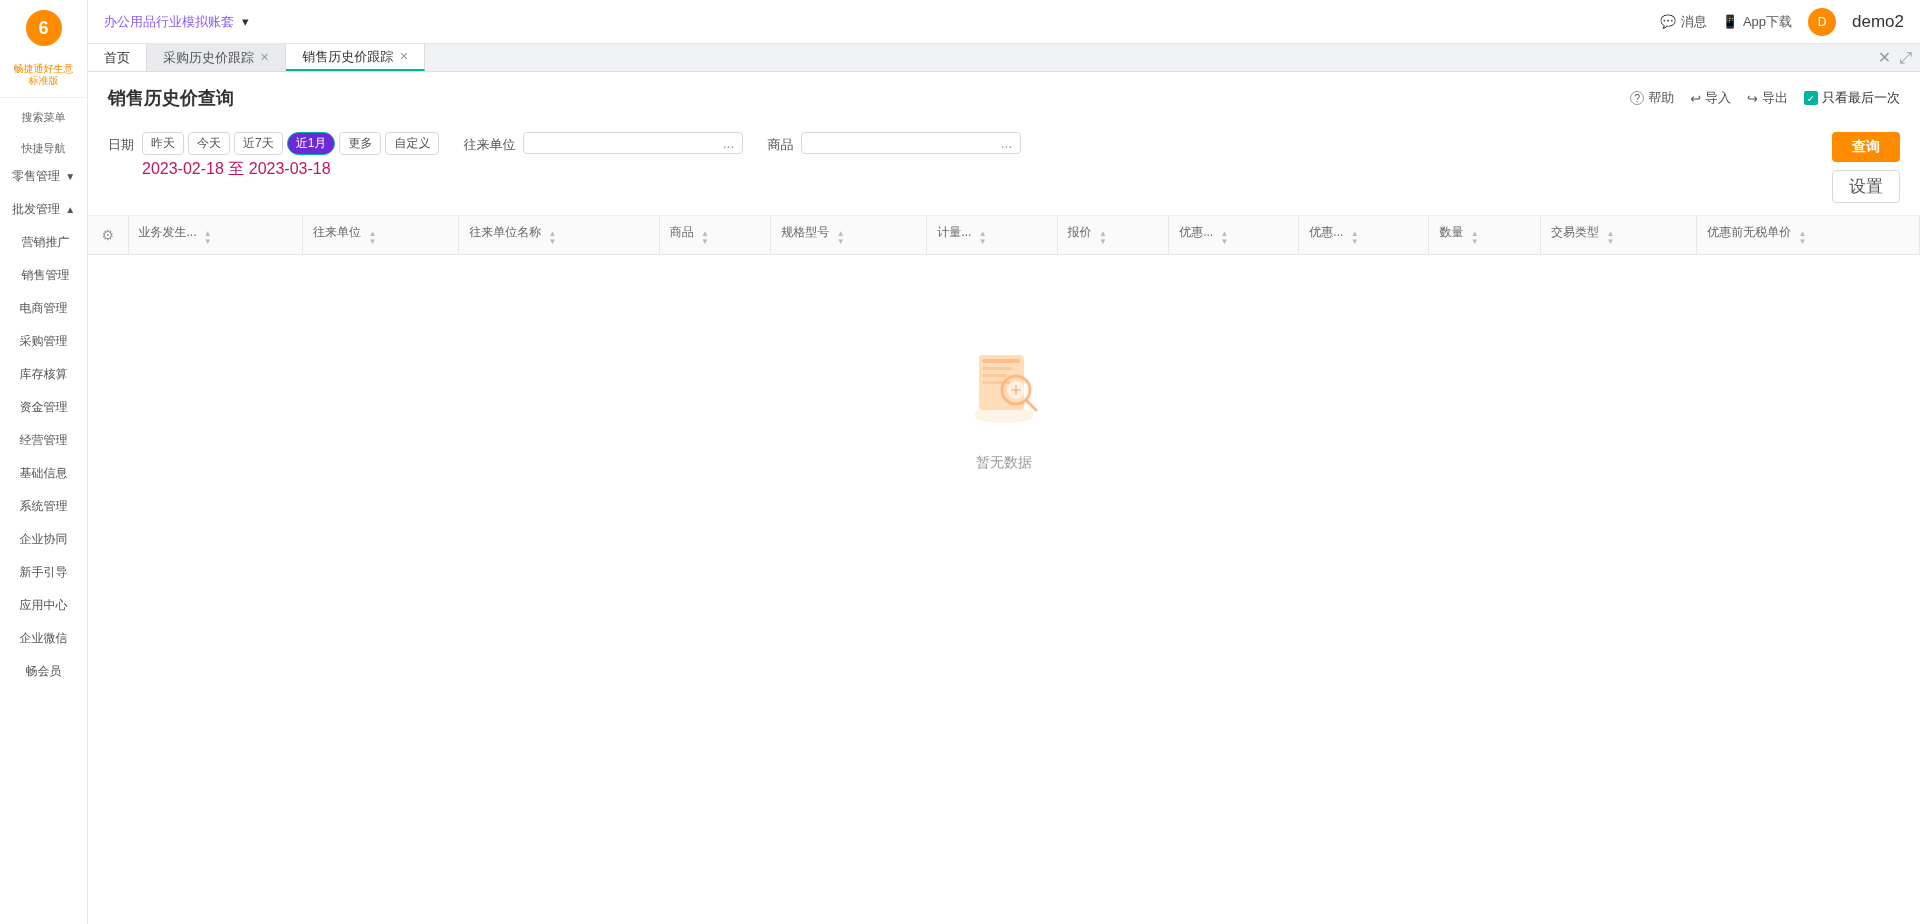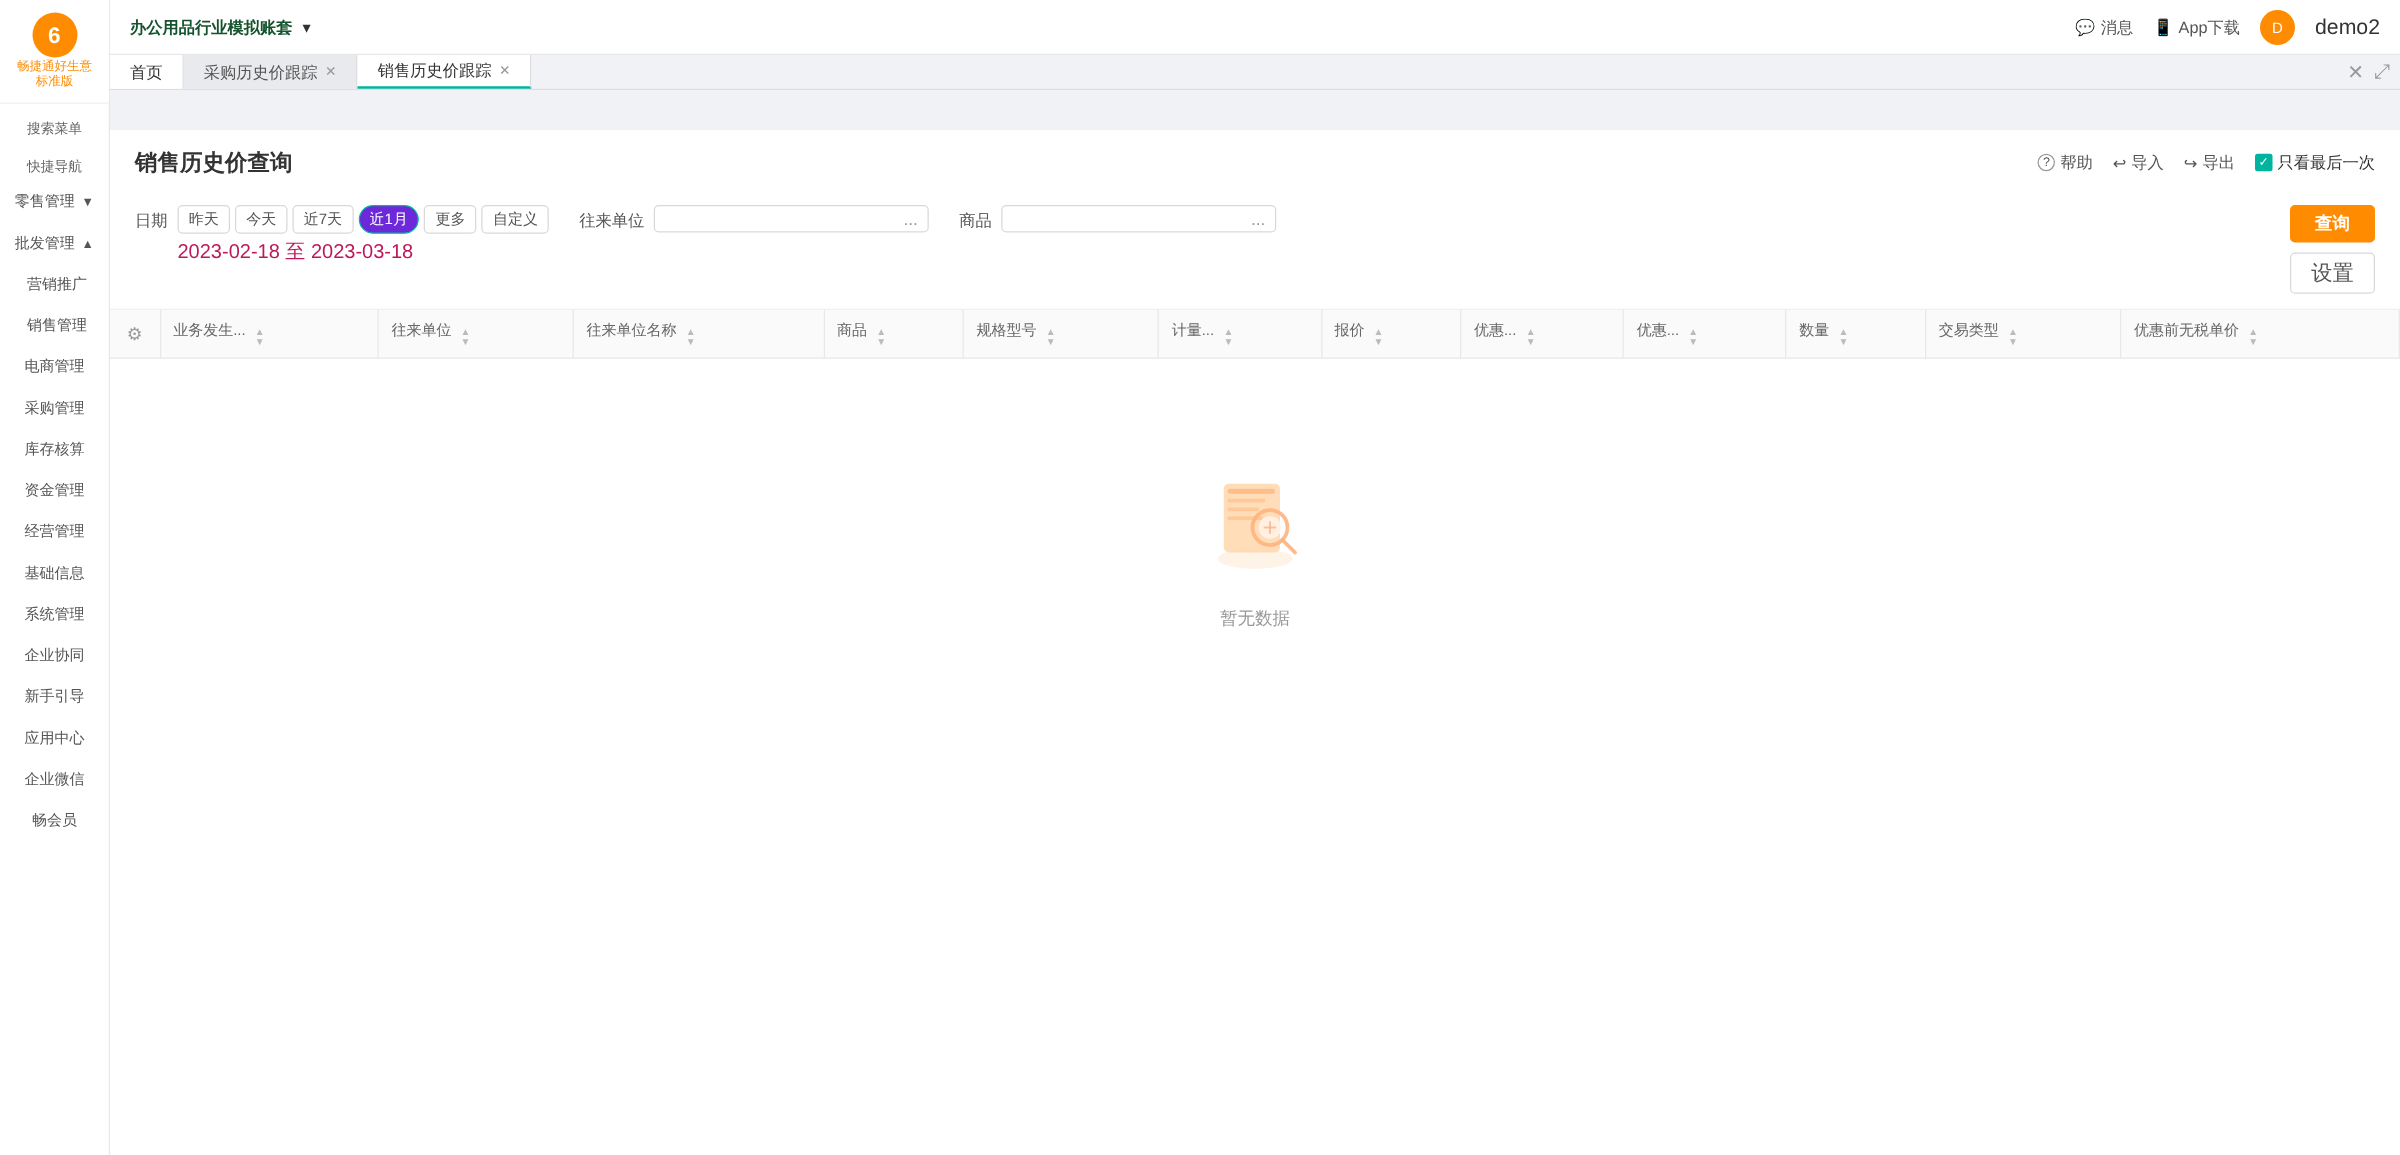--- a/index.html
+++ b/index.html
@@ -2,52 +2,52 @@
 <html><head>
   <meta charset="utf-8">
   <style>
     * { margin: 0; padding: 0; box-sizing: border-box; }
     body { font-family: 'Microsoft YaHei', Arial, sans-serif; font-size: 13px; color: #333; background: #f0f2f5; display: flex; height: 924px; overflow: hidden; }
 
     
     .sidebar { width: 88px; background: #fff; display: flex; flex-direction: column; align-items: center; border-right: 1px solid #e8e8e8; flex-shrink: 0; }
     .sidebar-logo { width: 100%; padding: 10px 8px; display: flex; flex-direction: column; align-items: center; background: #fff; border-bottom: 1px solid #f0f0f0; }
     .logo-icon { width: 36px; height: 36px; background: #ff8c00; border-radius: 50%; display: flex; align-items: center; justify-content: center; color: white; font-size: 18px; font-weight: bold; }
-    .logo-text { font-size: 10px; color: #ff8c00; text-align: center; margin-top: 2px; line-height: 1.2; }
+    .logo-text { font-size: 10px; color: #ff8c00; text-align: center; margin-top: 17px; line-height: 1.2; }
     .sidebar-search { width: 100%; padding: 8px 6px; }
     .sidebar-search-label { font-size: 11px; color: #666; text-align: center; display: block; cursor: pointer; padding: 4px 0; }
     .sidebar-nav-label { font-size: 11px; color: #666; text-align: center; display: block; cursor: pointer; padding: 4px 0; }
     .sidebar-section { width: 100%; }
     .sidebar-item { width: 100%; padding: 8px 4px; text-align: center; cursor: pointer; font-size: 12px; color: #555; }
     .sidebar-item.indent { padding-left: 8px; }
     .arrow-icon { font-size: 10px; margin-left: 2px; }
 
     
     .main { flex: 1; display: flex; flex-direction: column; overflow: hidden; }
 
     
     .topbar { height: 44px; background: #fff; display: flex; align-items: center; padding: 0 16px; border-bottom: 1px solid #e8e8e8; justify-content: space-between; flex-shrink: 0; }
     .topbar-left { display: flex; align-items: center; gap: 8px; }
-    .topbar-title { font-size: 13px; color: #14532d; font-weight: bold; }
+    .topbar-title { font-size: 13px; color: #8b5cf6; }
     .topbar-dropdown { font-size: 13px; color: #333; cursor: pointer; }
     .topbar-right { display: flex; align-items: center; gap: 16px; }
     .topbar-action { display: flex; align-items: center; gap: 4px; font-size: 13px; color: #555; cursor: pointer; }
     .avatar { width: 28px; height: 28px; border-radius: 50%; background: #ff8c00; display: flex; align-items: center; justify-content: center; color: white; font-size: 12px; overflow: hidden; }
 
     
     .tabs { display: flex; align-items: center; background: #f0f2f5; border-bottom: 1px solid #ddd; flex-shrink: 0; height: 28px; }
     .tab { display: flex; align-items: center; padding: 0 16px; height: 100%; cursor: pointer; font-size: 13px; color: #555; background: #e8eaed; border-right: 1px solid #ddd; gap: 6px; white-space: nowrap; }
     .tab.home { background: #fff; color: #333; }
     .tab.active { background: #fff; color: #333; border-bottom: 2px solid #00b4a0; }
     .tab-close { font-size: 11px; color: #999; cursor: pointer; display: flex; align-items: center; }
     .tabs-actions { margin-left: auto; display: flex; align-items: center; gap: 8px; padding-right: 8px; }
     .tabs-action-btn { font-size: 16px; color: #999; cursor: pointer; }
 
     
-    .content { flex: 1; background: #fff; overflow: auto; padding: 0; margin-top: 32px; }
+    .content { flex: 1; background: #fff; overflow: auto; padding: 0; }
     .page-title { font-size: 18px; font-weight: 600; color: #333; }
     .filter-group { display: flex; align-items: flex-start; gap: 8px; }
     .filter-label { font-size: 13px; color: #555; white-space: nowrap; padding-top: 4px; }
     .date-buttons { display: flex; gap: 4px; align-items: center; flex-wrap: wrap; }
     .date-btn { padding: 2px 8px; border: 1px solid #d9d9d9; border-radius: 4px; cursor: pointer; font-size: 12px; color: #555; background: #fff; }
     .date-btn.active { background: #6d28d9; color: #fff; border-color: #00b4a0; border-radius: 12px; }
     .date-range { font-size: 16px; color: #be185d; margin-top: 4px; display: block; }
     .filter-input { display: flex; align-items: center; border: 1px solid #d9d9d9; border-radius: 4px; padding: 2px 8px; min-width: 200px; cursor: pointer; background: #fff; }
     .filter-input-text { flex: 1; font-size: 12px; color: #bbb; }
     .filter-input-dots { color: #999; font-size: 14px; }

